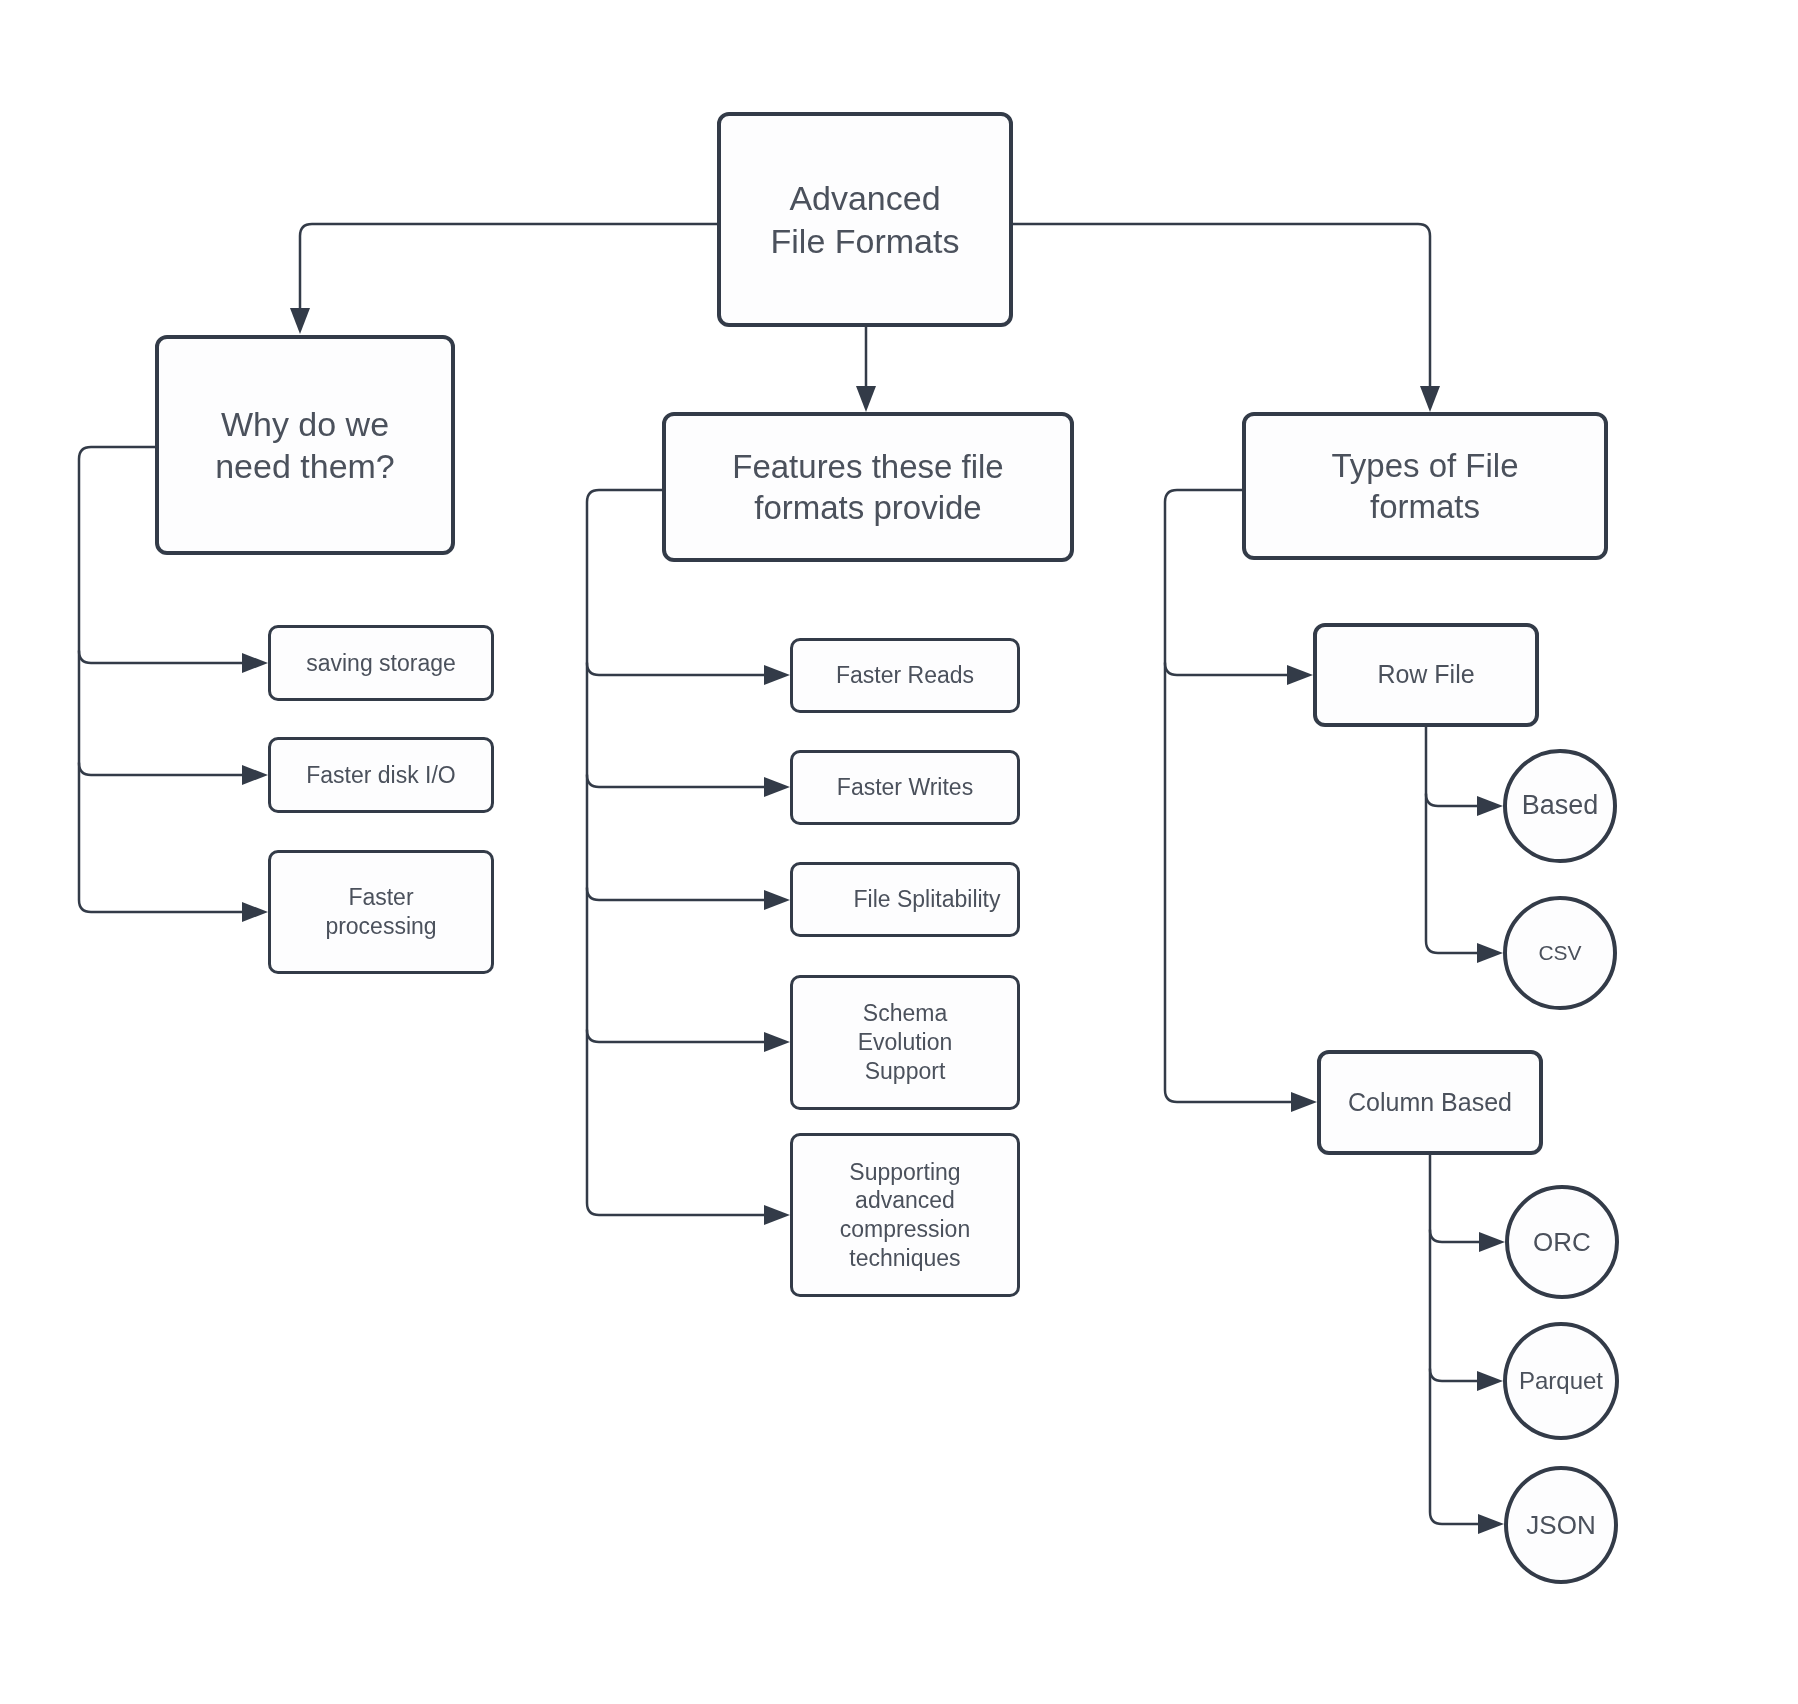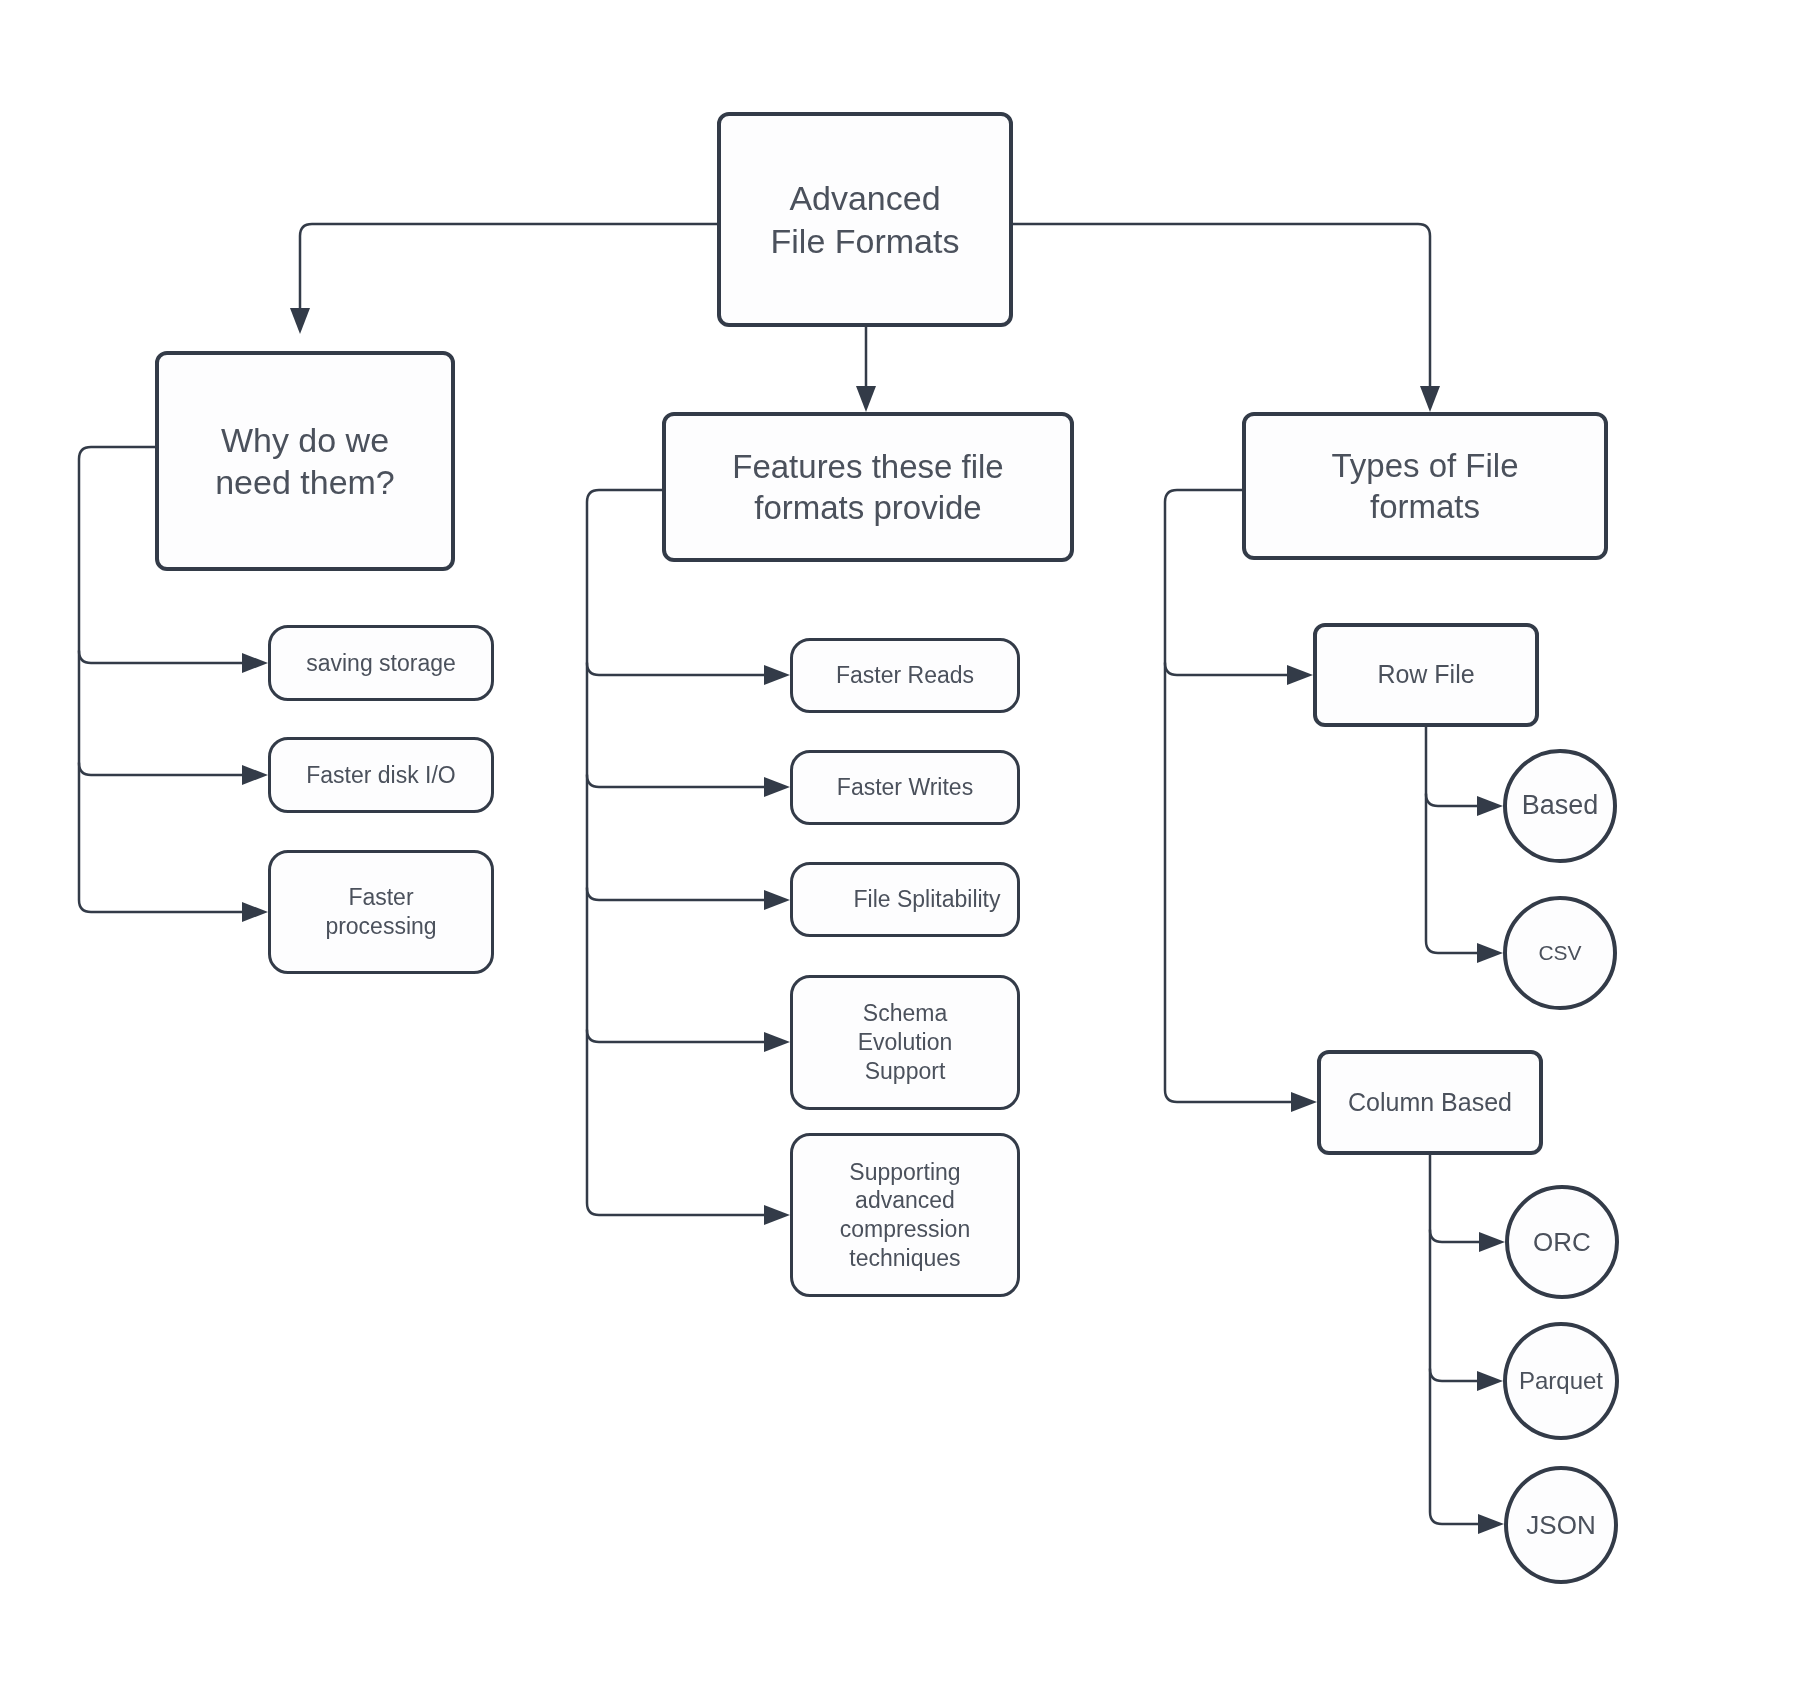--- a/index.html
+++ b/index.html
@@ -21,21 +21,21 @@
     stroke: #333b48;
     stroke-width: 2.5;
     stroke-linecap: round;
   }
   .connectors polygon { fill: #333b48; stroke: none; }
   .node {
     position: absolute;
     box-sizing: border-box;
     background: #fdfdfe;
     border: 3.5px solid #333b48;
-    border-radius: 20px;
+    border-radius: 10px;
     display: flex;
     align-items: center;
     justify-content: center;
     text-align: center;
     color: #4b515c;
     white-space: pre-line;
     line-height: 1.25;
   }
   .node.major {
     border-width: 4px;
@@ -130,21 +130,21 @@
     </g>
     <g>
       <path d="M 1430 1369 Q 1430 1381 1442 1381 L 1479 1381"></path>
       <polygon points="1503,1381 1477,1371 1477,1391"></polygon>
     </g>
   </svg>
 
   <div class="node major" style="left:717px; top:112px; width:296px; height:215px; font-size:34px;">Advanced
 File Formats</div>
 
-  <div class="node major" style="left:155px; top:335px; width:300px; height:220px; font-size:34px;margin-top:16px;">Why do we
+  <div class="node major" style="left:155px; top:335px; width:300px; height:220px; font-size:34px;">Why do we
 need them?</div>
   <div class="node" style="left:268px; top:625px; width:226px; height:76px; font-size:23px;">saving storage</div>
   <div class="node" style="left:268px; top:737px; width:226px; height:76px; font-size:23px;">Faster disk I/O</div>
   <div class="node" style="left:268px; top:850px; width:226px; height:124px; font-size:23px;">Faster
 processing</div>
 
   <div class="node major" style="left:662px; top:412px; width:412px; height:150px; font-size:33px;">Features these file
 formats provide</div>
   <div class="node" style="left:790px; top:638px; width:230px; height:75px; font-size:23px;">Faster Reads</div>
   <div class="node" style="left:790px; top:750px; width:230px; height:75px; font-size:23px;text-align:right;">Faster Writes</div>

